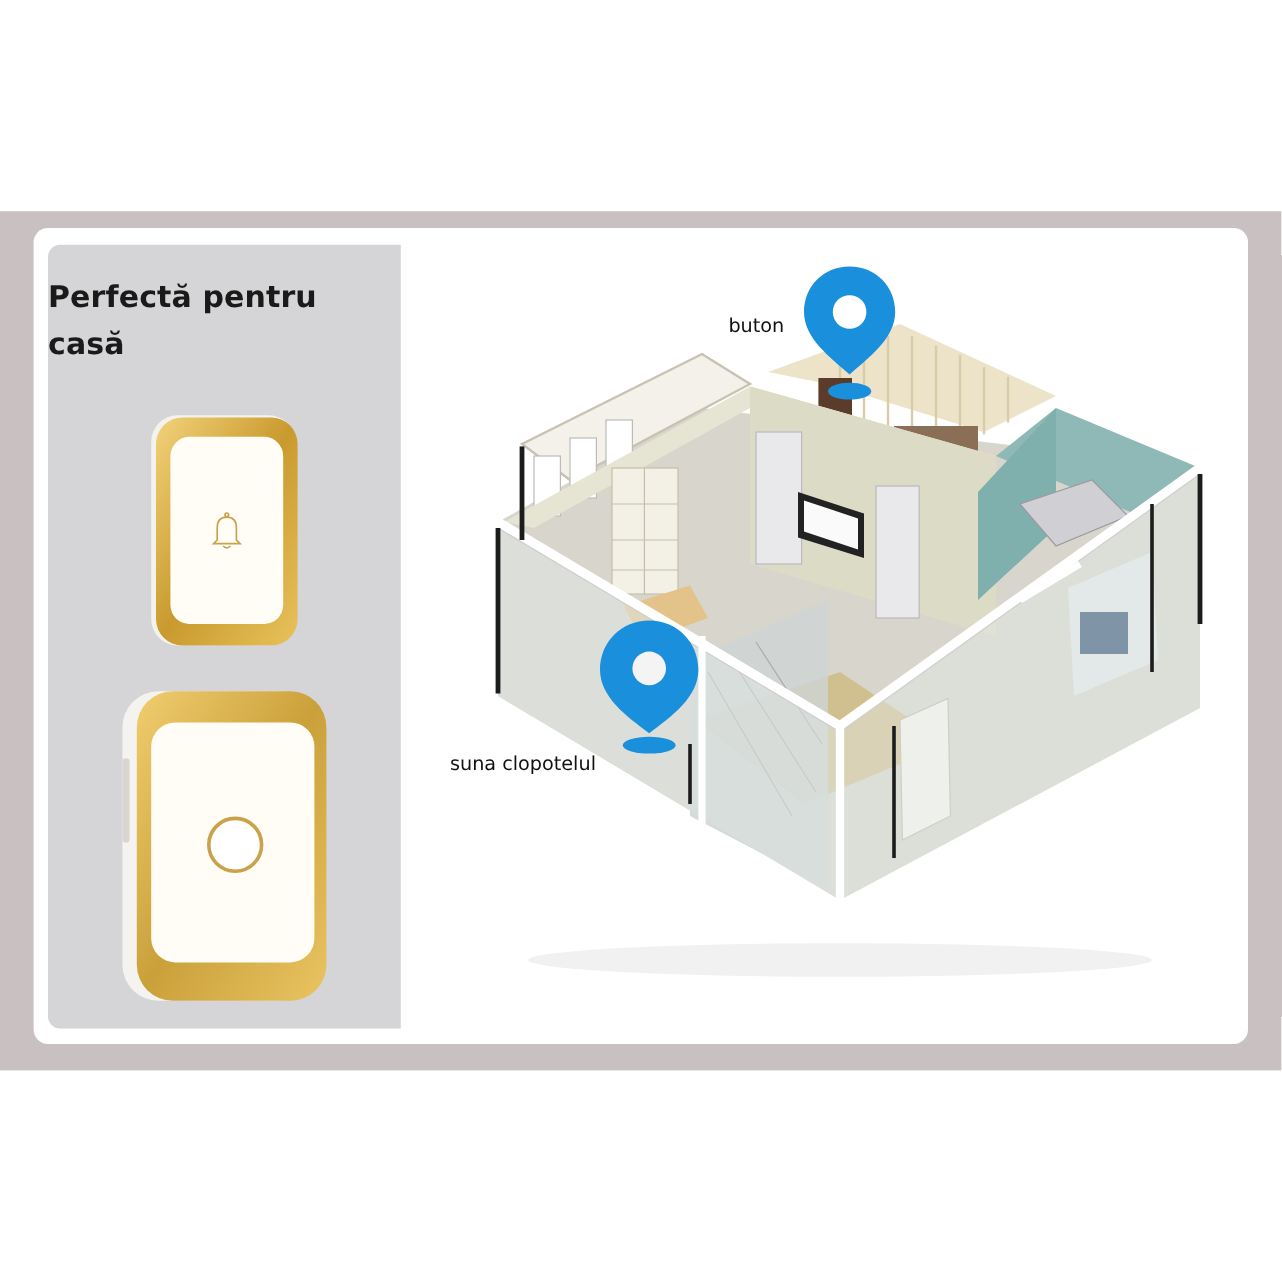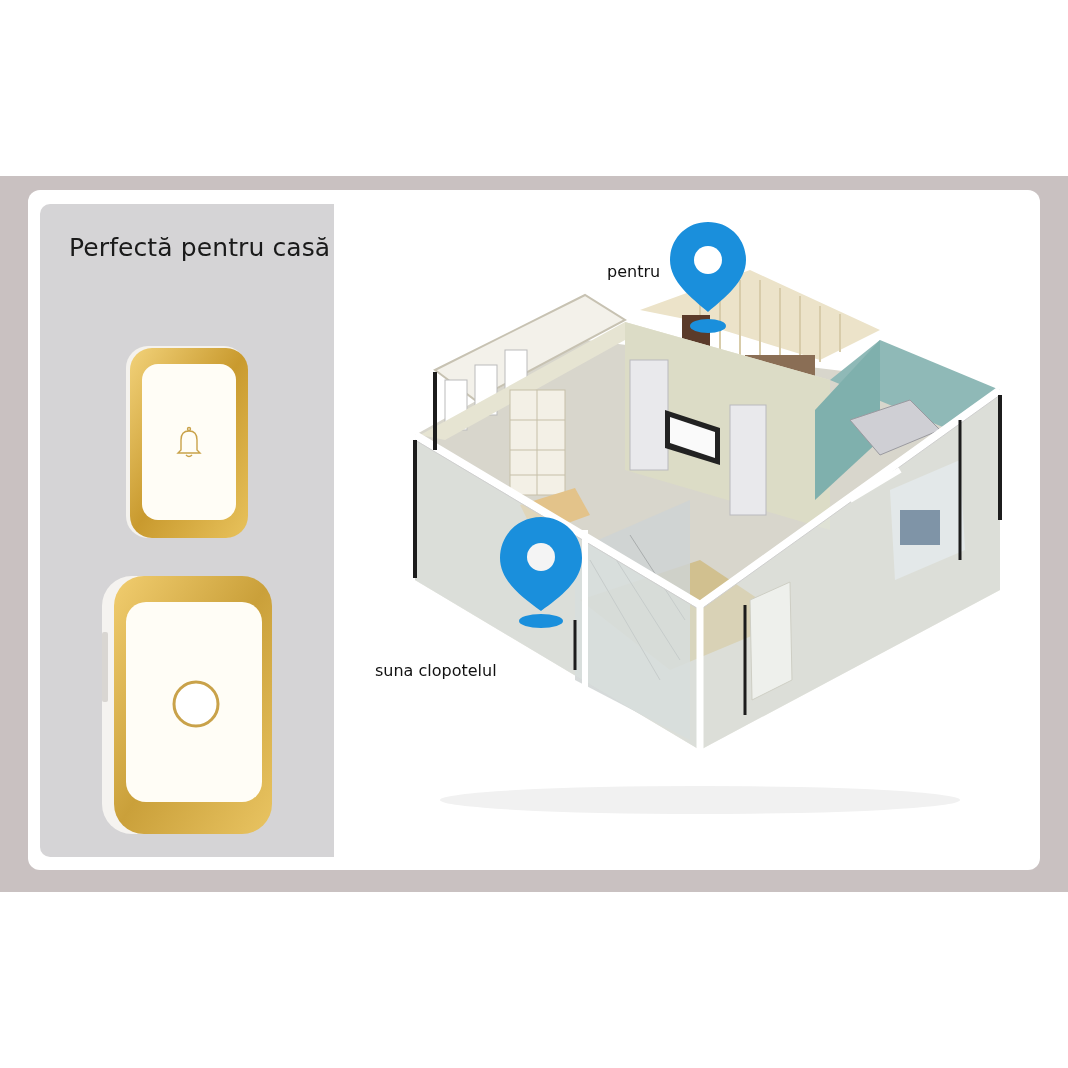--- a/index.html
+++ b/index.html
@@ -1,20 +1,20 @@
 <!DOCTYPE html>
 <html><head>
 <meta charset="utf-8">
 <style>
   html,body{margin:0;padding:0;background:#ffffff;}
   body{width:1068px;height:1068px;position:relative;overflow:hidden;font-family:"DejaVu Sans","Liberation Sans",sans-serif;}
   .band{position:absolute;left:0;top:176px;width:1068px;height:716px;background:#c9c1c1;}
   .card{position:absolute;left:28px;top:190px;width:1012px;height:680px;background:#ffffff;border-radius:12px;}
   .panel{position:absolute;left:40px;top:204px;width:294px;height:653px;background:#d5d4d6;border-radius:10px 0 0 10px;}
-  .headline{position:absolute;left:69px;top:228px;width:280px;font-size:25px;line-height:39px;color:#1a1a1a;letter-spacing:0.1px;}
+  .headline{position:absolute;left:40px;top:228px;width:280px;font-size:25px;line-height:39px;color:#1a1a1a;letter-spacing:0.1px;font-weight:bold;}
   .device{position:absolute;}
   .plan{position:absolute;left:400px;top:260px;width:620px;height:560px;}
   .label{position:absolute;font-size:16px;color:#111;}
   .pin{position:absolute;}
 </style>
 </head>
 <body>
 
 <div class="band"></div>
 <div class="card"></div>
@@ -136,29 +136,29 @@
 
     <line x1="15" y1="180" x2="15" y2="318" stroke="#1c1c1c" stroke-width="4"></line>
     <line x1="35" y1="112" x2="35" y2="190" stroke="#1c1c1c" stroke-width="4"></line>
     <line x1="600" y1="135" x2="600" y2="260" stroke="#1c1c1c" stroke-width="4"></line>
     <line x1="345" y1="345" x2="345" y2="455" stroke="#1c1c1c" stroke-width="3"></line>
     <line x1="560" y1="160" x2="560" y2="300" stroke="#1c1c1c" stroke-width="3"></line>
     <line x1="175" y1="360" x2="175" y2="410" stroke="#1c1c1c" stroke-width="3"></line>
   </svg>
 </div>
 
-<div class="label" style="left:607px;top:262px;">pentru</div>
+<div class="label" style="left:607px;top:262px;">buton</div>
 <div class="pin" style="left:668px;top:220px;">
   <svg width="80" height="115" viewBox="0 0 80 115">
     <path d="M40,2 C18,2 2,19 2,40 C2,62 24,78 40,92 C56,78 78,62 78,40 C78,19 62,2 40,2 Z" fill="#1a8fdc"></path>
     <circle cx="40" cy="40" r="14" fill="#ffffff"></circle>
     <ellipse cx="40" cy="106" rx="18" ry="7" fill="#1a8fdc"></ellipse>
   </svg>
 </div>
 
 <div class="pin" style="left:498px;top:515px;">
   <svg width="86" height="115" viewBox="0 0 86 115">
     <path d="M43,2 C20,2 2,20 2,43 C2,66 24,82 43,96 C62,82 84,66 84,43 C84,20 66,2 43,2 Z" fill="#1a8fdc"></path>
     <circle cx="43" cy="42" r="14" fill="#f4f4f4"></circle>
     <ellipse cx="43" cy="106" rx="22" ry="7" fill="#1a8fdc"></ellipse>
   </svg>
 </div>
-<div class="label" style="left:375px;top:627px;margin-top:34px;">suna clopotelul</div>
+<div class="label" style="left:375px;top:627px;">suna clopotelul</div>
 
 </body></html>

